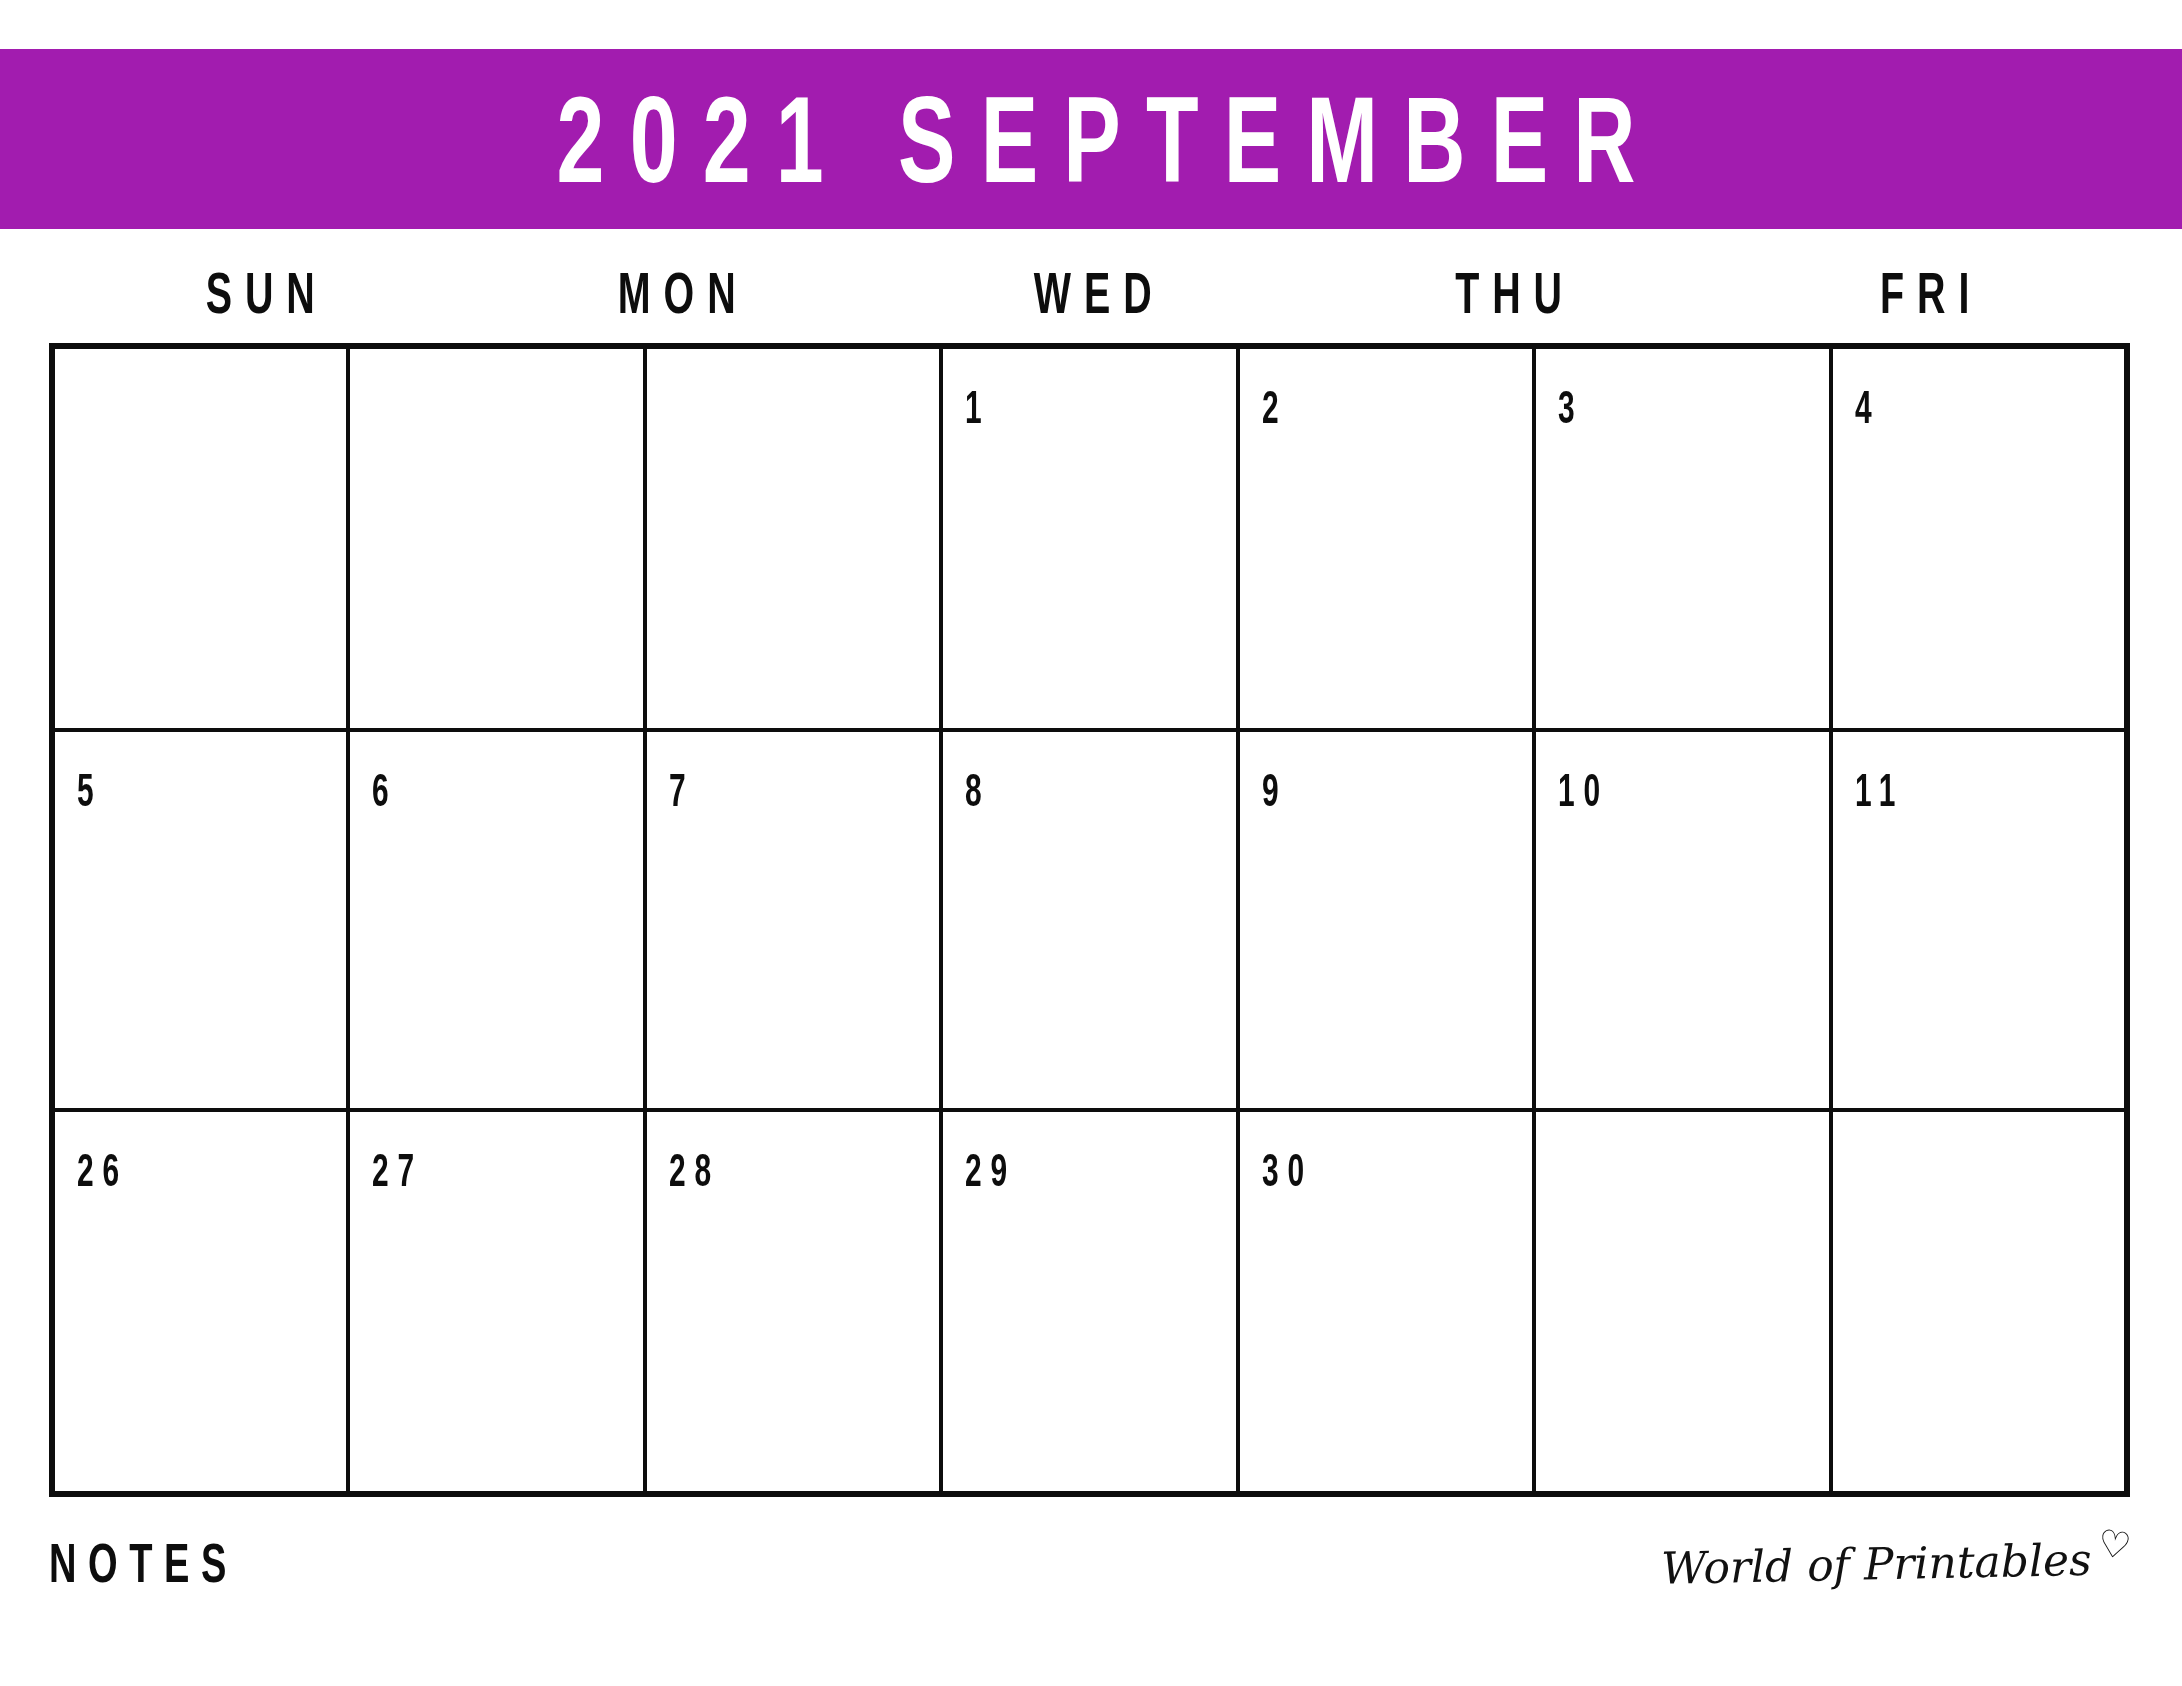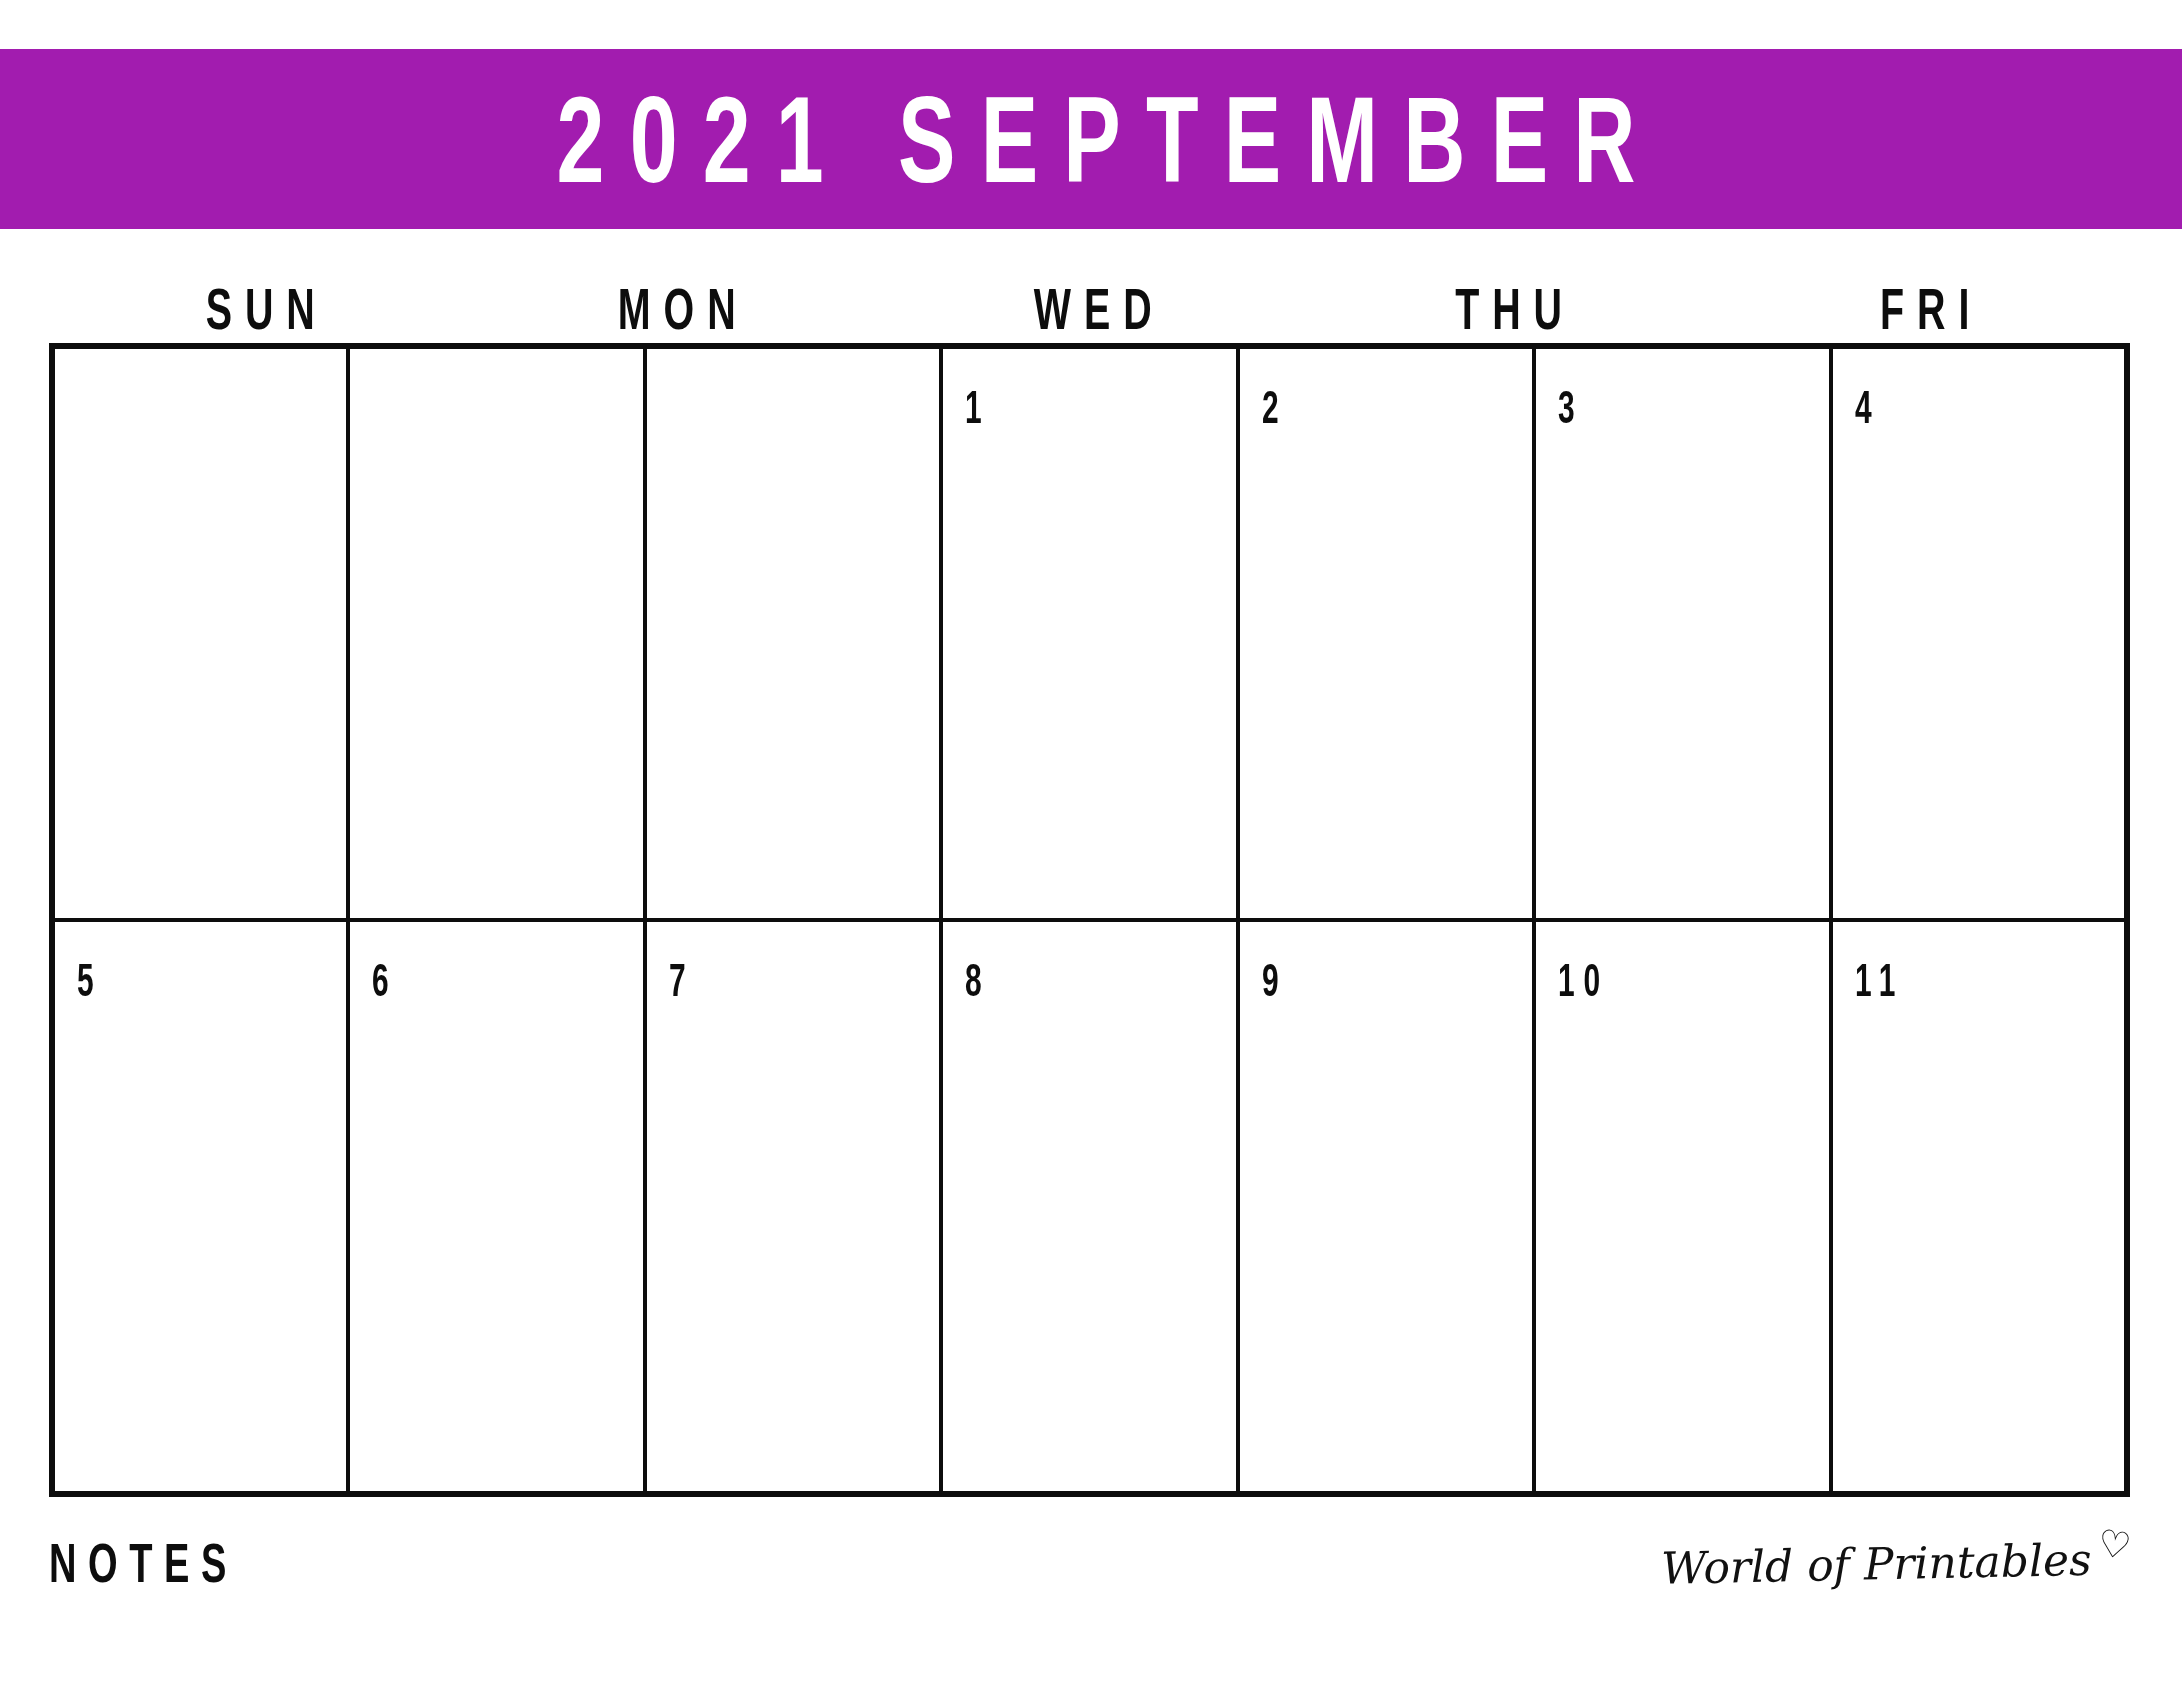--- a/index.html
+++ b/index.html
@@ -31,21 +31,21 @@
     letter-spacing: 36px;
     margin-right: -36px; 
     display: inline-block;
     transform: scaleX(0.70);
     transform-origin: center center;
   }
 
   
   .weekday-row {
     position: absolute;
-    left: 49px; top: 266px;
+    left: 49px; top: 250px;
     width: 2081px; height: 85px;
     display: flex;
   }
   .weekday {
     flex: 1;
     display: flex;
     align-items: center;
     justify-content: center;
   }
   .weekday .wd-text {
@@ -163,20 +163,29 @@
       </tr>
       <tr>
         <td><span class="date">5</span></td>
         <td><span class="date">6</span></td>
         <td><span class="date">7</span></td>
         <td><span class="date">8</span></td>
         <td><span class="date">9</span></td>
         <td><span class="date">10</span></td>
         <td><span class="date">11</span></td>
       </tr>
+      <tr>
+        <td><span class="date">26</span></td>
+        <td><span class="date">27</span></td>
+        <td><span class="date">28</span></td>
+        <td><span class="date">29</span></td>
+        <td><span class="date">30</span></td>
+        <td><span class="date"></span></td>
+        <td><span class="date"></span></td>
+      </tr>
     </tbody>
   </table>
 
   <div class="notes">
     <span class="notes-text">NOTES</span>
   </div>
 
   <div class="branding">
     <span>World of Printables</span><span class="heart">♡</span>
   </div>

